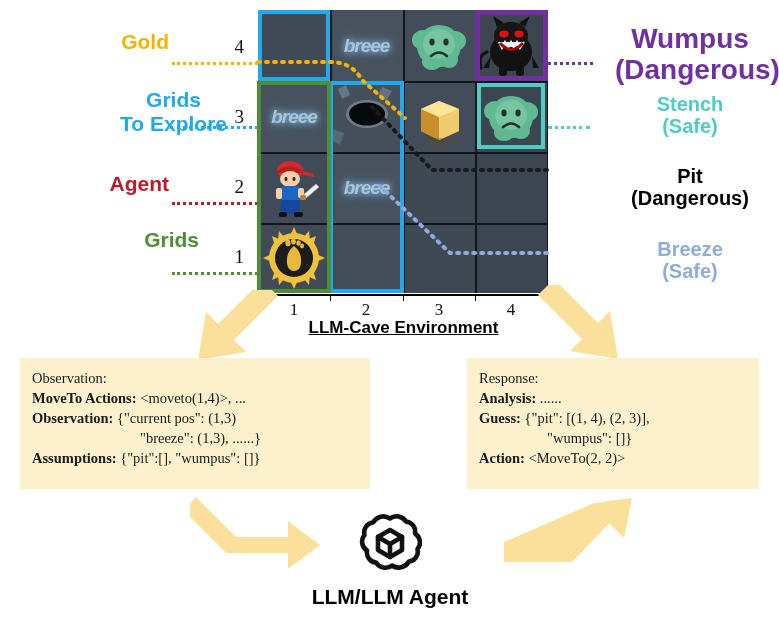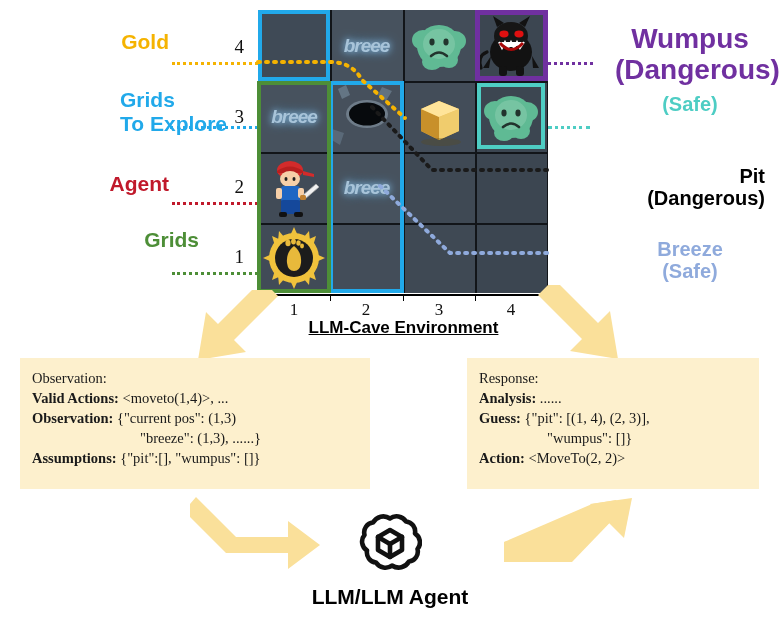--- a/index.html
+++ b/index.html
@@ -2,21 +2,21 @@
 <html><head>
 <meta charset="utf-8">
 <style>
   html,body{margin:0;padding:0;background:#ffffff;}
   body{width:779px;height:644px;position:relative;overflow:hidden;
        font-family:"Liberation Sans",sans-serif;}
   .abs{position:absolute;}
 
   
   .sidelabel{position:absolute;font-weight:bold;line-height:1.12;white-space:nowrap;}
-  .left-label{text-align:left;}
+  .left-label{text-align:center;}
   .right-label{text-align:left;}
 
   
   .leader{position:absolute;height:0;border-top-width:3px;border-top-style:dotted;}
 
   
   #cave{position:absolute;left:258px;top:10px;width:290px;height:283px;
         background:#3e4752;}
   .cell{position:absolute;box-sizing:border-box;overflow:hidden;
         background:#414b57;}
@@ -72,23 +72,24 @@
 <div class="leader" style="left:172px;top:62px;width:86px;border-top-color:#f5b301;"></div>
 <div class="leader" style="left:170px;top:126px;width:88px;border-top-color:#21a9ea;"></div>
 <div class="leader" style="left:172px;top:202px;width:86px;border-top-color:#c0192b;"></div>
 <div class="leader" style="left:172px;top:272px;width:86px;border-top-color:#4d8e37;"></div>
 
 <div class="sidelabel right-label" style="left:615px;top:23px;font-size:28px;color:#7030a0;text-align:center;width:150px;">
   <div>Wumpus</div>
   <div>(Dangerous)</div>
 </div>
 <div class="sidelabel right-label" style="left:615px;top:93px;font-size:20px;color:#4ecdc4;text-align:center;width:150px;">
+  <div>Stench</div>
   <div>(Safe)</div>
 </div>
-<div class="sidelabel right-label" style="left:615px;top:165px;font-size:20px;color:#000000;text-align:right;width:150px;">
+<div class="sidelabel right-label" style="left:615px;top:165px;font-size:20px;color:#000000;text-align:center;width:150px;">
   <div>Pit</div>
   <div>(Dangerous)</div>
 </div>
 <div class="sidelabel right-label" style="left:615px;top:238px;font-size:20px;color:#8faadc;text-align:center;width:150px;">
   <div>Breeze</div>
   <div>(Safe)</div>
 </div>
 
 <div class="leader" style="left:548px;top:62px;width:45px;border-top-color:#7030a0;"></div>
 <div class="leader" style="left:548px;top:126px;width:42px;border-top-color:#4ecdc4;"></div>
@@ -292,21 +293,21 @@
 <svg class="abs" style="left:160px;top:290px;width:130px;height:80px;">
   <path d="M118 6 L74 50 L86 62 L38 70 L46 22 L58 34 L102 -10 Z" fill="#fae09a"></path>
 </svg>
 <svg class="abs" style="left:520px;top:285px;width:140px;height:85px;">
   <path d="M18 10 L62 54 L50 66 L98 74 L90 26 L78 38 L34 -6 Z" fill="#fae09a"></path>
 </svg>
 
 <div class="textbox" style="left:20px;top:358px;width:350px;height:131px;">
   <span class="kv">Observation:</span>
   <span class="kv">
-    <b>Valid Actions:</b>
+    <b>MoveTo Actions:</b>
     <span>&lt;moveto(1,4)&gt;, ...</span>
   </span>
   <span class="kv">
     <b>Observation:</b>
     <span>{"current pos": (1,3)</span>
   </span>
   <span class="indent" style="padding-left:108px;">
     <span>"breeze": (1,3), ......}</span>
   </span>
   <span class="kv">

